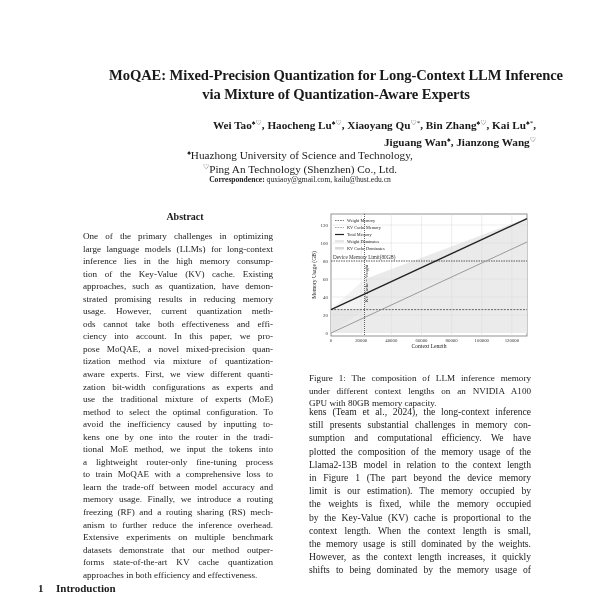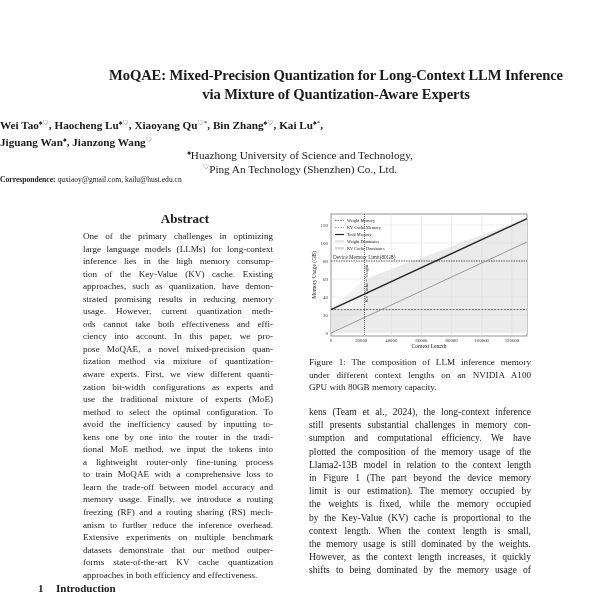--- a/index.html
+++ b/index.html
@@ -1,36 +1,36 @@
 <!DOCTYPE html>
 <html><head>
 <meta charset="utf-8">
 <style>
   html, body { margin: 0; padding: 0; background: #ffffff; }
   body { width: 600px; height: 600px; overflow: hidden; position: relative;
          font-family: "Liberation Serif", "DejaVu Serif", serif; color: #1a1a1a; }
   .title { position: absolute; left: 0; width: 600px; top: 66px; text-align: center;
            font-weight: bold; font-size: 14.6px; line-height: 19px; letter-spacing: -0.1px; padding-left: 36px; }
-  .authors { position: absolute; left: 0; width: 536px; top: 116px; text-align: left;
+  .authors { position: absolute; left: 0; width: 536px; top: 116px; text-align: right;
              font-weight: bold; font-size: 11.2px; line-height: 15px; }
   .authors sup { font-size: 7px; font-weight: normal; vertical-align: 4px; }
   .affil { position: absolute; left: 0; width: 600px; text-align: center; font-size: 11.2px; line-height: 15px; }
   .affil sup { font-size: 7px; vertical-align: 4px; }
-  .corr { position: absolute; left: 0; width: 600px; top: 175px; font-size: 7.6px; }
+  .corr { position: absolute; left: 0; width: 600px; top: 175px; text-align: center; font-size: 7.6px; }
   .corr b { font-weight: bold; }
   .abs-head { position: absolute; left: 90px; width: 190px; top: 211px; text-align: center;
-              font-weight: bold; font-size: 13px; }
+              font-weight: bold; font-size: 10px; }
   .abs-body { position: absolute; left: 83px; width: 190px; top: 230px; font-size: 9.1px; line-height: 12.55px;
               text-align: justify; hyphens: manual; }
   .abs-body span { display: block; text-align: justify; text-align-last: justify; white-space: nowrap; }
   .abs-body span.last { text-align-last: left; }
   .sec-head { position: absolute; left: 38px; top: 582px; font-weight: bold; font-size: 11px; }
   .sec-head .num { display: inline-block; width: 18px; }
   .chart { position: absolute; left: 306px; top: 208px; width: 230px; height: 140px; }
-  .caption { position: absolute; left: 309px; width: 222px; top: 356px; font-size: 9.1px; line-height: 12.5px; }
+  .caption { position: absolute; left: 309px; width: 222px; top: 372px; font-size: 9.1px; line-height: 12.5px; }
   .caption span { display: block; white-space: nowrap; text-align: justify; text-align-last: justify; }
   .caption span.last { text-align-last: left; }
   .right-body { position: absolute; left: 309px; width: 222px; top: 405px; font-size: 9.6px; line-height: 13.2px; }
   .right-body span { display: block; white-space: nowrap; text-align: justify; text-align-last: justify; }
 </style>
 </head>
 <body>
 
 <div class="title">
   <div>MoQAE: Mixed-Precision Quantization for Long-Context LLM Inference</div>

